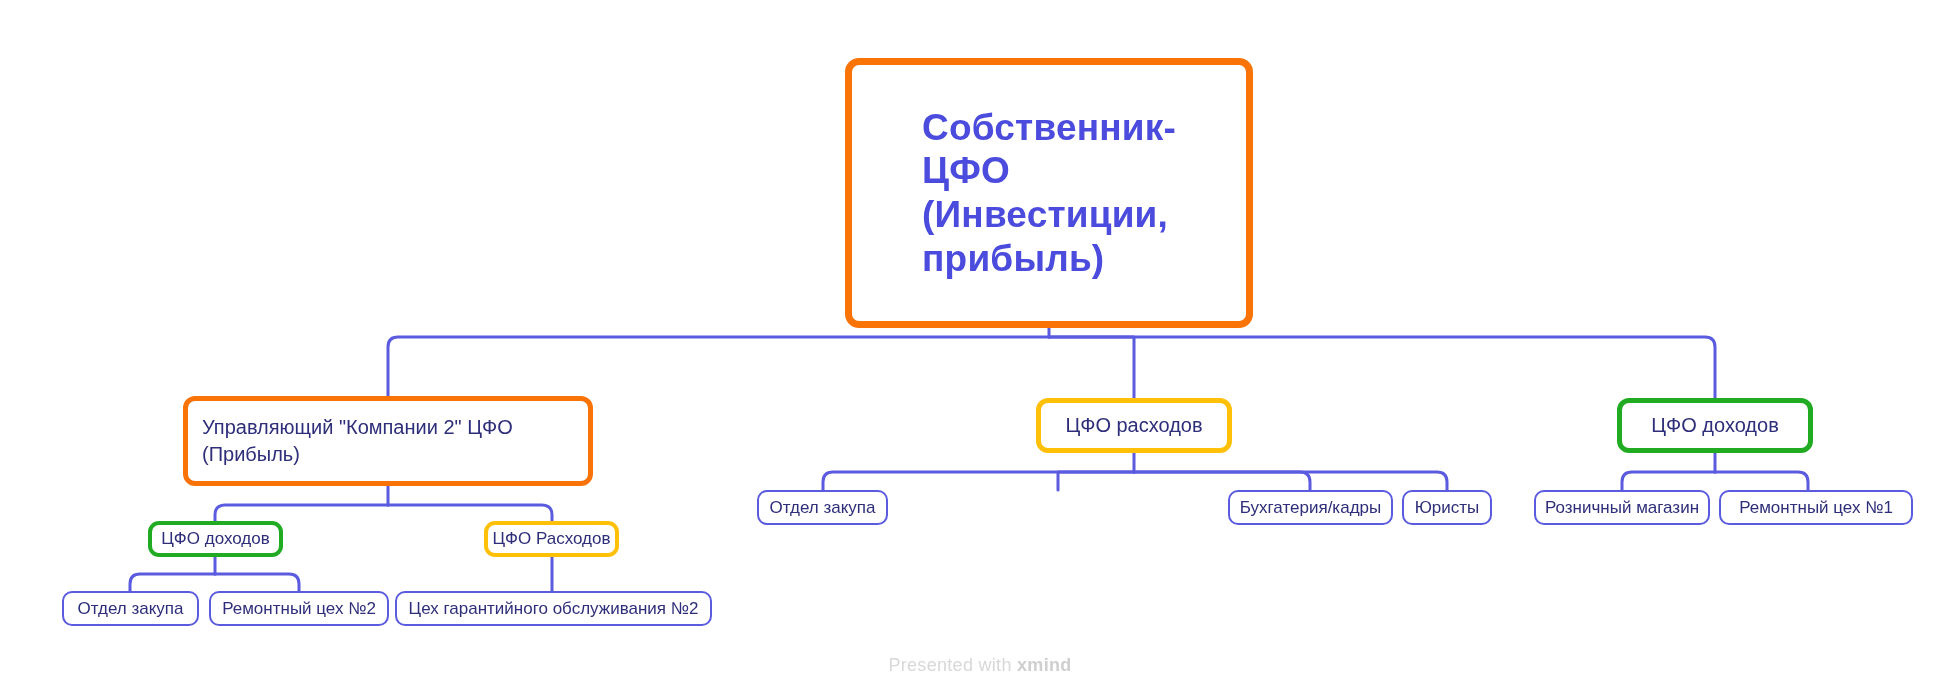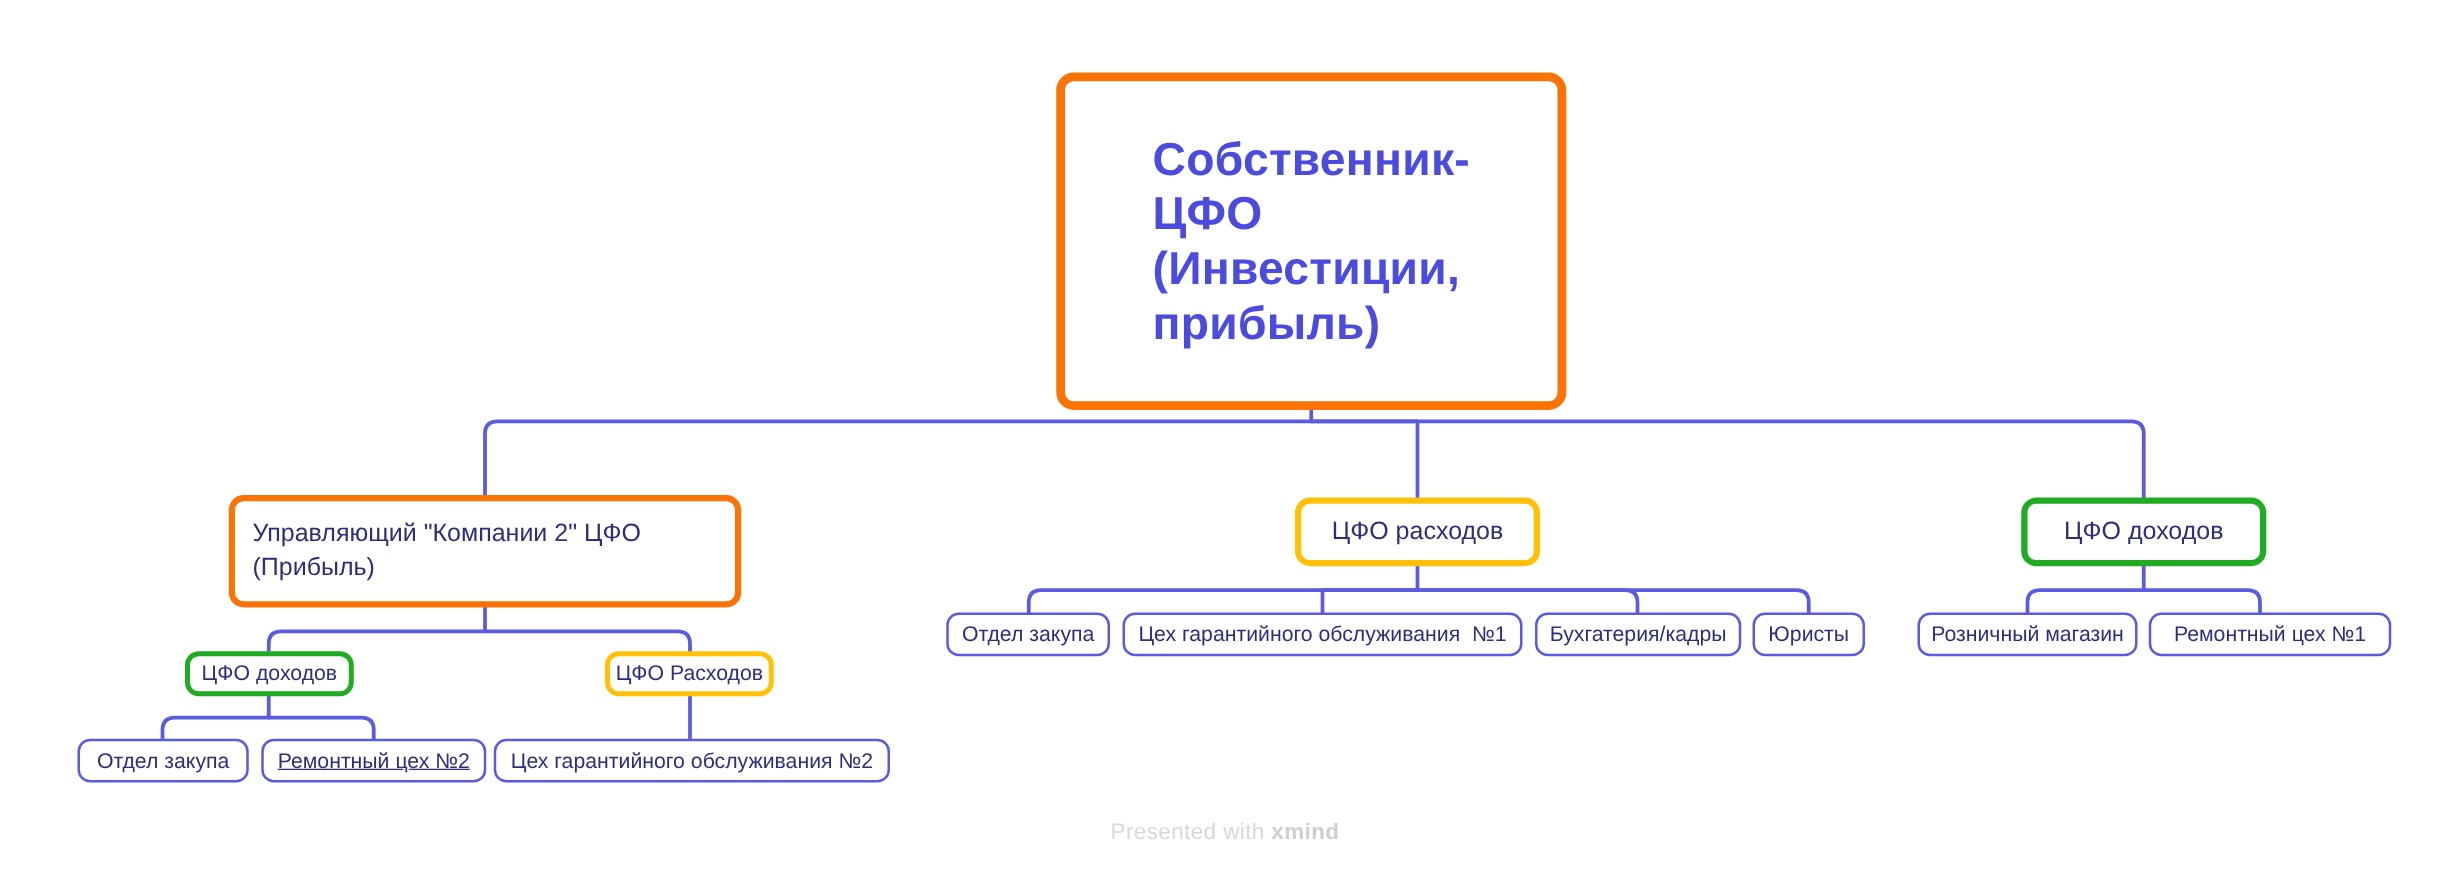--- a/index.html
+++ b/index.html
@@ -151,27 +151,26 @@
   <div class="node branch center c-yellow" style="left:1036px; top:398px; width:196px; height:55px;">ЦФО расходов</div>
 
   <div class="node branch center c-green" style="left:1617px; top:398px; width:196px; height:55px;">ЦФО доходов</div>
 
   <div class="node sub c-green" style="left:148px; top:521px; width:135px; height:36px;">ЦФО доходов</div>
 
   <div class="node sub c-yellow" style="left:484px; top:521px; width:135px; height:36px;">ЦФО Расходов</div>
 
   <div class="node leaf c-blue" style="left:62px; top:591px; width:137px; height:35px;">Отдел закупа</div>
 
-  <div class="node leaf c-blue" style="left:209px; top:591px; width:180px; height:35px;text-decoration:underline;">Ремонтный цех №2</div>
+  <div class="node leaf c-blue" style="left:209px; top:591px; width:180px; height:35px;">Ремонтный цех №2</div>
 
   <div class="node leaf c-blue" style="left:395px; top:591px; width:317px; height:35px;">Цех гарантийного обслуживания №2</div>
 
   <div class="node leaf c-blue" style="left:757px; top:490px; width:131px; height:35px;">Отдел закупа</div>
 
-  <div class="node leaf c-blue" style="left:898px; top:490px; width:320px; height:35px;">Цех гарантийного обслуживания  №1</div>
 
   <div class="node leaf c-blue" style="left:1228px; top:490px; width:165px; height:35px;">Бухгатерия/кадры</div>
 
   <div class="node leaf c-blue" style="left:1402px; top:490px; width:90px; height:35px;">Юристы</div>
 
   <div class="node leaf c-blue" style="left:1534px; top:490px; width:176px; height:35px;">Розничный магазин</div>
 
   <div class="node leaf c-blue" style="left:1719px; top:490px; width:194px; height:35px;">Ремонтный цех №1</div>
 
   <div id="watermark">

